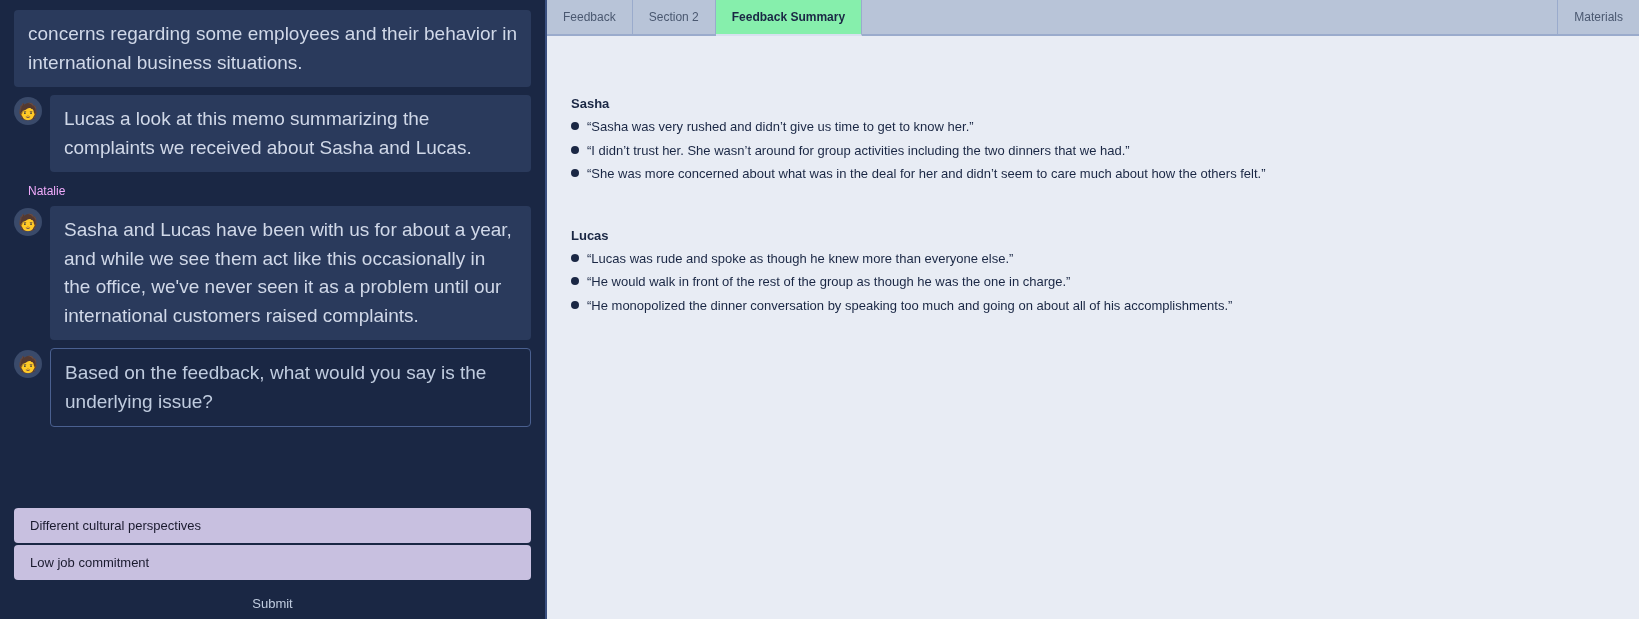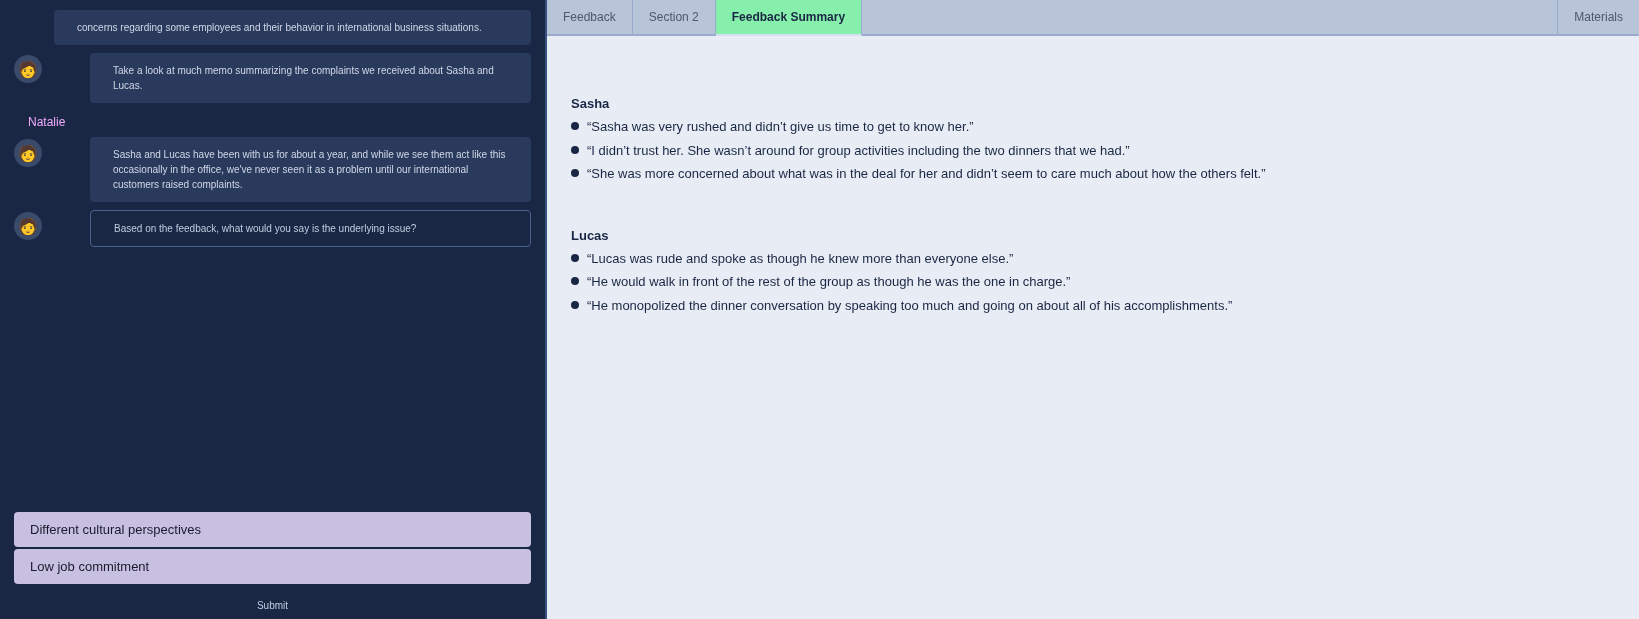--- a/index.html
+++ b/index.html
@@ -29,24 +29,23 @@
       display: flex;
       flex-direction: column;
       gap: 8px;
       overflow-y: auto;
     }
 
     .chat-bubble {
       background: #2a3a5c;
       color: #d0d8e8;
       border-radius: 4px;
-      padding: 10px 23px;
-      font-size: 10px;
+      padding: 10px 14px;
+      font-size: 19px;
       line-height: 1.5;
-      margin-left: 40px;
     }
 
     .chat-bubble.outlined {
       background: transparent;
       border: 1.5px solid #4a6090;
       color: #c0ccdf;
     }
 
     .chat-sender {
       color: #f0abfc;
@@ -90,21 +89,21 @@
       text-align: left;
       font-size: 13px;
       cursor: pointer;
       width: 100%;
     }
 
     .submit-btn {
       background: transparent;
       color: #c0ccdf;
       border: none;
-      font-size: 10px;
+      font-size: 13px;
       cursor: pointer;
       padding: 8px 14px;
       text-align: center;
       width: 100%;
     }
 
     
     .right-panel {
       flex: 1;
       background: #e8ecf4;
@@ -192,21 +191,21 @@
 </head>
 <body>
 
 <div class="left-panel">
   <div class="chat-area">
 
     <div class="chat-bubble">concerns regarding some employees and their behavior in international business situations.</div>
 
     <div class="avatar-row">
       <div class="avatar">🧑</div>
-      <div class="chat-bubble" style="flex:1">Take a look at much memo summarizing the complaints we received about Sasha and Lucas.</div>
+      <div class="chat-bubble" style="flex:1">Lucas a look at this memo summarizing the complaints we received about Sasha and Lucas.</div>
     </div>
 
     <div class="chat-sender">Natalie</div>
 
     <div class="avatar-row">
       <div class="avatar">🧑</div>
       <div class="chat-bubble" style="flex:1">Sasha and Lucas have been with us for about a year, and while we see them act like this occasionally in the office, we've never seen it as a problem until our international customers raised complaints.</div>
     </div>
 
     <div class="avatar-row">

